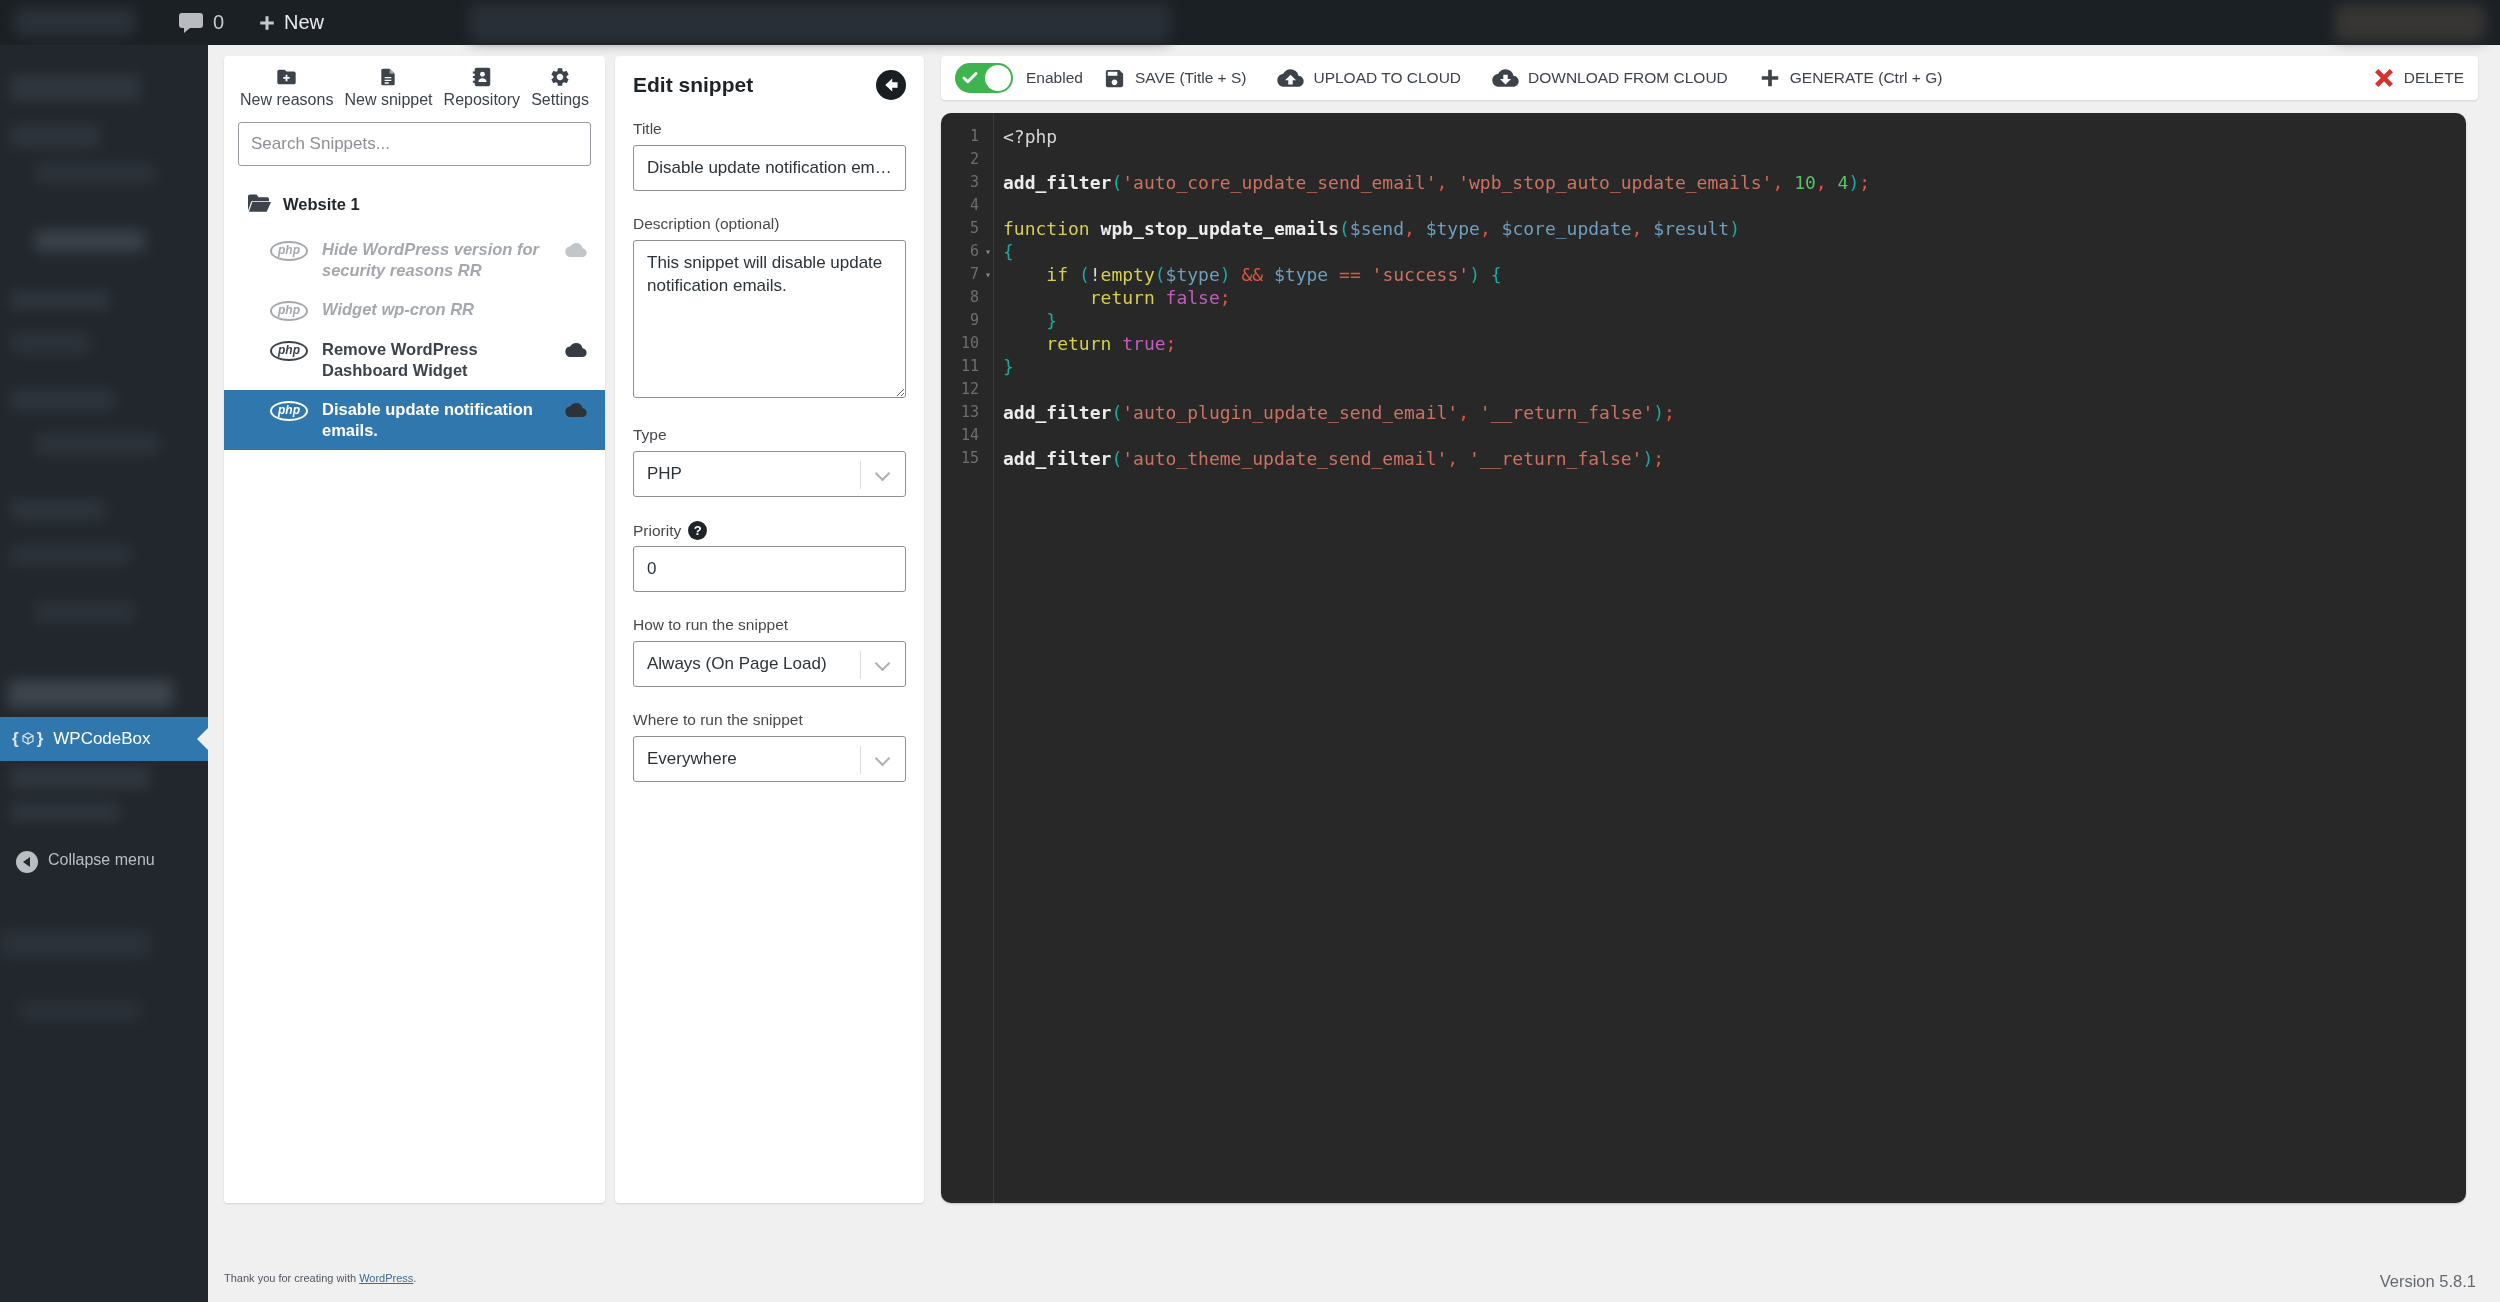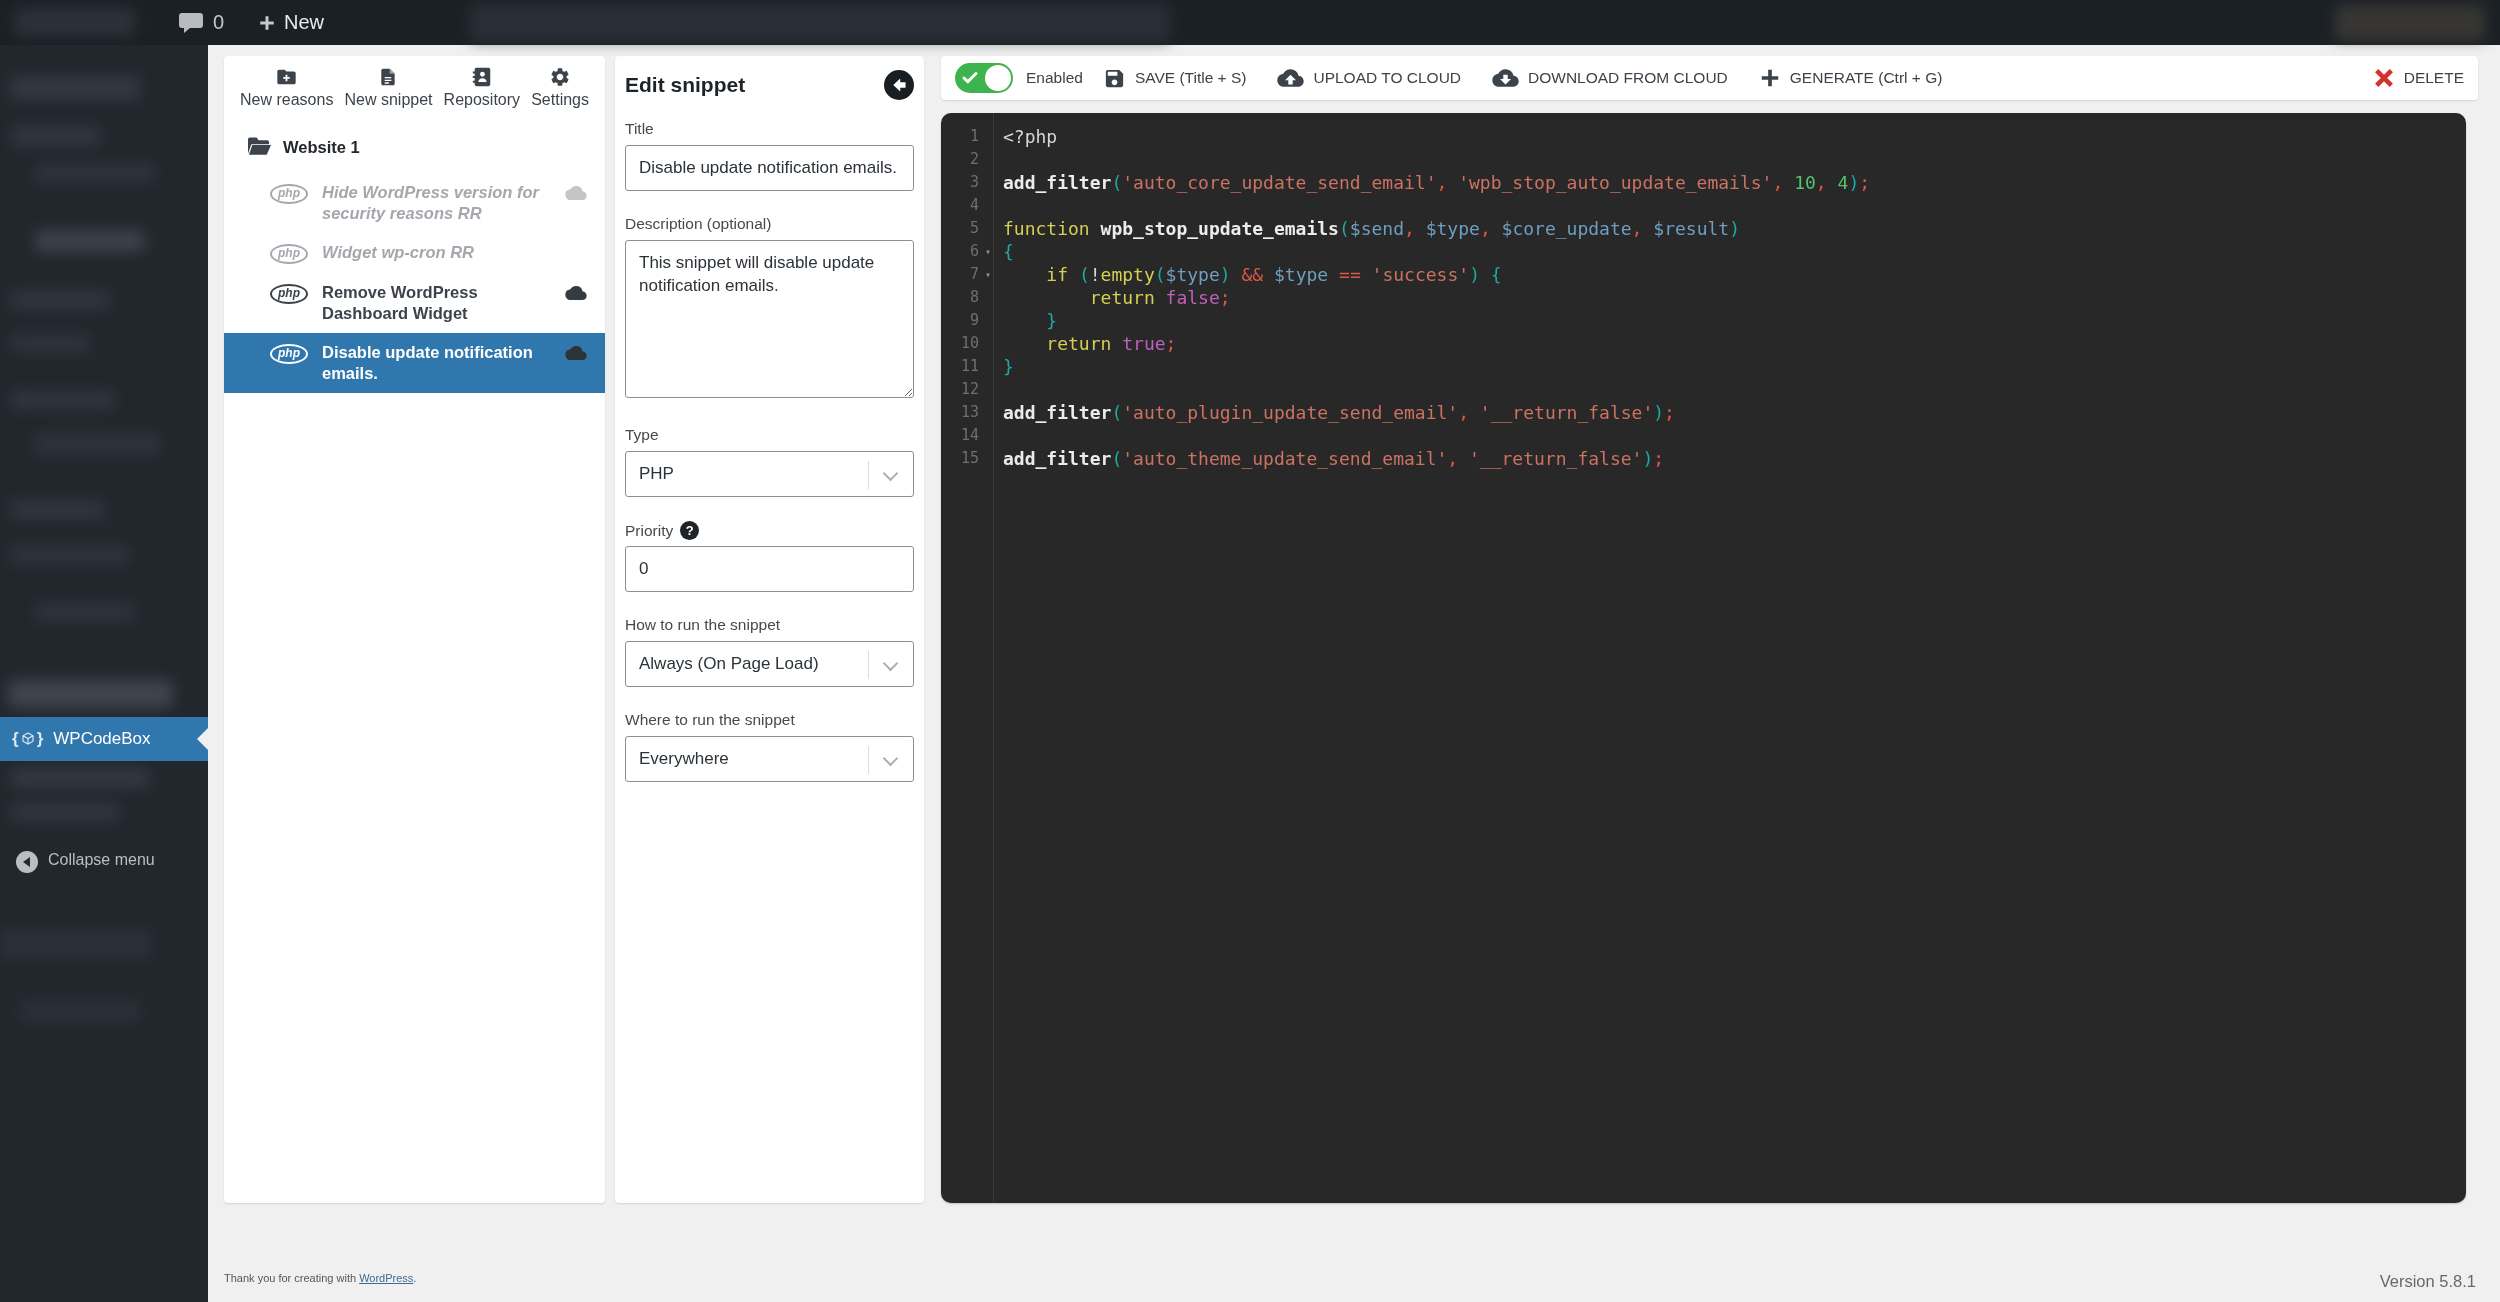--- a/index.html
+++ b/index.html
@@ -21,21 +21,21 @@
   .collapse{position:absolute;left:0;top:806px;width:208px;height:30px;display:flex;
     color:#b9bec3;font-size:16px;cursor:pointer;}
   .collapse-circle{width:22px;height:22px;border-radius:50%;background:#b9bec3;margin:0 10px 0 16px;
     display:flex;align-items:center;justify-content:center;}
   .collapse-circle::after{content:"";width:0;height:0;border-top:5px solid transparent;border-bottom:5px solid transparent;
     border-right:7px solid #23282d;margin-right:2px;}
 
   
   .card{position:absolute;background:#fff;border-radius:4px;box-shadow:0 1px 2px rgba(0,0,0,.12);}
   .panel-snippets{left:224px;top:56px;width:381px;height:1147px;}
-  .panel-edit{left:615px;top:56px;width:309px;height:1147px;padding:14px 10px;}
+  .panel-edit{left:615px;top:56px;width:309px;height:1147px;padding:14px 18px;}
   .editor-toolbar{left:941px;top:56px;width:1537px;height:44px;display:flex;align-items:center;padding:0 14px;}
   .code-card{left:941px;top:113px;width:1525px;height:1090px;background:#282828;border-radius:10px;
     display:flex;overflow:hidden;box-shadow:0 1px 2px rgba(0,0,0,.2);}
 
   
   .tools{display:flex;justify-content:space-between;padding:10px 16px 0 16px;}
   .tool{display:flex;flex-direction:column;align-items:center;gap:3px;cursor:pointer;color:#3c434a;}
   .tool span.lbl{font-size:16px;}
   .search{margin:13px 14px 0 14px;}
   .search input{width:100%;height:44px;border:1px solid #949aa0;border-radius:3px;padding:0 12px;
@@ -188,20 +188,23 @@
       <span class="lbl">Repository</span>
     </div>
     <div class="tool">
       <svg width="22" height="22" viewBox="0 0 24 24">
         <path d="M19.14 12.94c.04-.3.06-.61.06-.94 0-.32-.02-.64-.07-.94l2.03-1.58c.18-.14.23-.41.12-.61l-1.92-3.32c-.12-.22-.37-.29-.59-.22l-2.39.96c-.5-.38-1.03-.7-1.62-.94l-.36-2.54c-.04-.24-.24-.41-.48-.41h-3.84c-.24 0-.43.17-.47.41l-.36 2.54c-.59.24-1.13.57-1.62.94l-2.39-.96c-.22-.08-.47 0-.59.22L2.74 8.87c-.12.21-.08.47.12.61l2.03 1.58c-.05.3-.09.63-.09.94s.02.64.07.94l-2.03 1.58c-.18.14-.23.41-.12.61l1.92 3.32c.12.22.37.29.59.22l2.39-.96c.5.38 1.03.7 1.62.94l.36 2.54c.05.24.24.41.48.41h3.84c.24 0 .44-.17.47-.41l.36-2.54c.59-.24 1.13-.56 1.62-.94l2.39.96c.22.08.47 0 .59-.22l1.92-3.32c.12-.22.07-.47-.12-.61l-2.01-1.58zM12 15.6c-1.98 0-3.6-1.62-3.6-3.6s1.62-3.6 3.6-3.6 3.6 1.62 3.6 3.6-1.62 3.6-3.6 3.6z" fill="#3c434a"></path>
       </svg>
       <span class="lbl">Settings</span>
     </div>
   </div>
 
+  <div class="search">
+    <input type="text" placeholder="Search Snippets..." style="">
+  </div>
 
   <div class="tree">
     <div class="folder-row">
       <svg width="23" height="20" viewBox="0 0 24 20">
         <path d="M9 0H2a2 2 0 0 0-2 2v15l3.5-10H22V5a2 2 0 0 0-2-2h-9L9 0z" fill="#3c434a"></path>
         <path d="M4.5 8L1 18h18.5L24 8z" fill="#3c434a"></path>
       </svg>
       <span>Website 1</span>
     </div>
 

